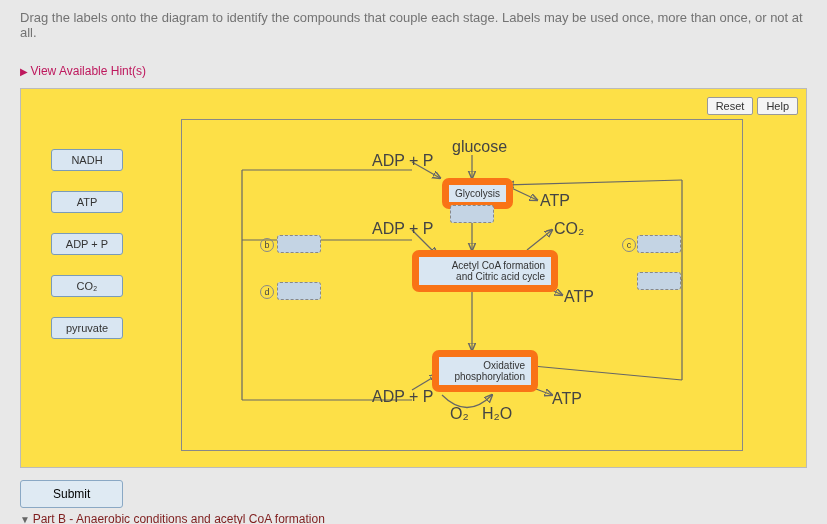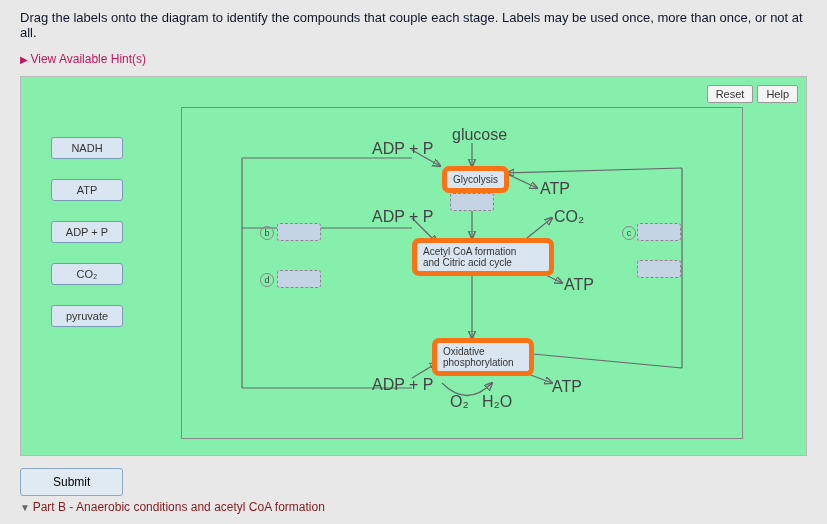--- a/index.html
+++ b/index.html
@@ -1,26 +1,26 @@
 <!DOCTYPE html>
 <html><head>
 <meta charset="utf-8">
 <style>
 body{margin:0;font-family:Arial,sans-serif;background:#e8e8e8;font-size:12px;color:#333}
 .page{padding:10px 20px}
-.instruction{color:#0f172a;font-size:13px;margin-bottom:12px}
+.instruction{color:#737373;font-size:13px;margin-bottom:24px}
 .hint-link{color:#be185d;cursor:pointer;font-size:12px;margin-bottom:10px}
 .hint-link::before{content:"▶ ";font-size:10px}
-.workspace{background:#86efac;border:1px solid #bbb;position:relative;height:380px;padding:22px;box-sizing:border-box}
+.workspace{background:#fde047;border:1px solid #bbb;position:relative;height:380px;padding:22px;box-sizing:border-box}
 .top-buttons{position:absolute;top:8px;right:8px;display:flex;gap:4px}
 .tbtn{border:1px solid #999;background:#f5f5f5;padding:2px 8px;font-size:11px;cursor:pointer;border-radius:2px}
 .label-bin{position:absolute;left:30px;top:60px;display:flex;flex-direction:column;gap:20px}
 .drag-label{background:#d9e6f2;border:1px solid #7a9bb8;border-radius:3px;padding:4px 10px;font-size:11px;text-align:center;min-width:50px;cursor:move}
 .diagram-frame{position:absolute;left:160px;top:30px;width:560px;height:330px;border:1px solid #888}
-.node-box{position:absolute;background:#d9e6f2;border:5px solid #f97316;border-radius:7px;font-size:10px;text-align:left;padding:3px 6px}
+.node-box{position:absolute;background:#d9e6f2;border:7px solid #f97316;border-radius:7px;font-size:10px;text-align:right;padding:3px 6px}
 .slot{position:absolute;background:#c4d4e4;border:1px dashed #888;border-radius:3px;width:42px;height:16px}
 .txt{position:absolute;font-size:16px;color:#444}
 svg{position:absolute;left:0;top:0;width:100%;height:100%;pointer-events:none}
 line{stroke:#666;stroke-width:1.2}
 .arrow{marker-end:url(#ah)}
 path{stroke:#666;stroke-width:1.2;fill:none}
 .submit-btn{background:#dfeaf3;border:1px solid #8aa8c4;border-radius:3px;padding:6px 32px;font-size:12px;cursor:pointer;margin-top:12px}
 .partb{margin-top:4px;font-size:12px;color:#7f1d1d}
 .partb::before{content:"▼ ";color:#666;font-size:10px}
 </style>

